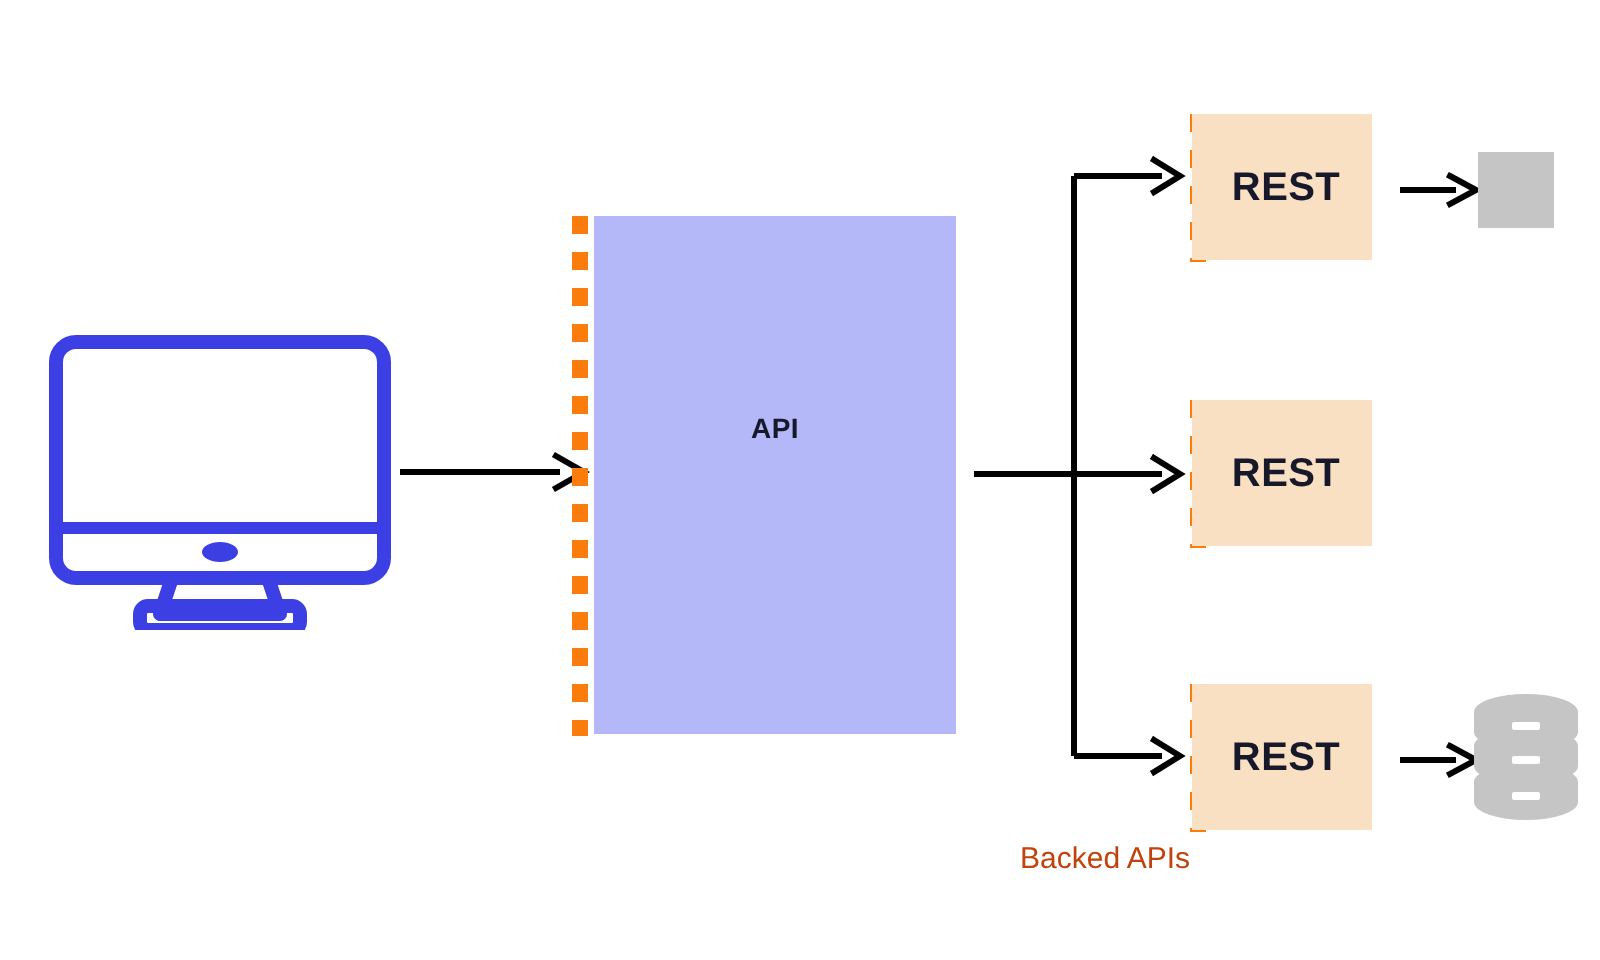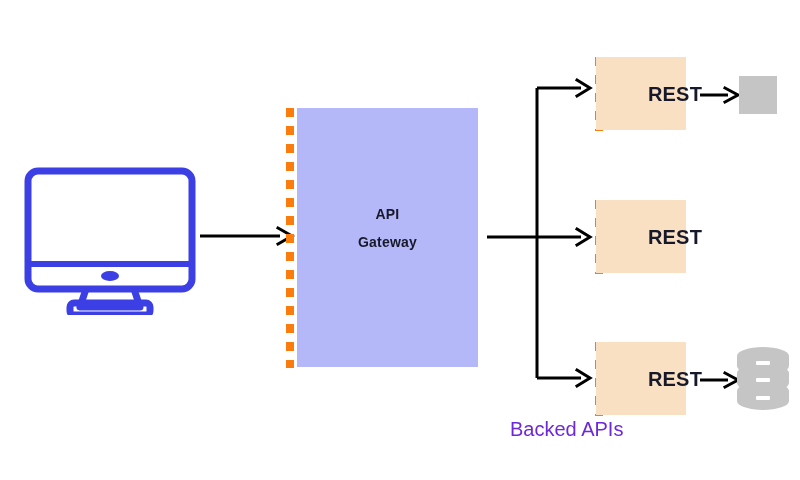--- a/index.html
+++ b/index.html
@@ -50,21 +50,20 @@
     width: 90px; height: 73px;
     background: #fae0c3;
   }
   .rest-label {
     width: 94px;
     text-align: center;
     font-size: 20px;
     font-weight: bold;
     color: #17192b;
     letter-spacing: 0.2px;
-    padding-left: 32px;
   }
 
   #rest-dashed-1 { left: 595px; top: 57px; }
   #rest-box-1    { left: 596px; top: 57px; }
   #rest-label-1  { left: 596px; top: 83px; }
 
   #rest-dashed-2 { left: 595px; top: 200px; }
   #rest-box-2    { left: 596px; top: 200px; }
   #rest-label-2  { left: 596px; top: 226px; }
 
@@ -81,22 +80,22 @@
 
   
   #client-arrow  { left: 200px; top: 222px; width: 95px; height: 28px; }
   #branch-arrows { left: 480px; top: 55px; width: 115px; height: 335px; }
   #rest1-arrow   { left: 700px; top: 81px; width: 42px; height: 28px; }
   #rest3-arrow   { left: 700px; top: 366px; width: 42px; height: 28px; }
 
   
   #backend-caption {
     left: 510px; top: 420px; width: 200px;
-    font-size: 20px;
-    color: #6d28d9;
+    font-size: 15px;
+    color: #c2410c;
     line-height: 19px;
   }
   .cap-line { display: block; }
 </style>
 </head>
 <body>
 
 <div id="canvas">
 
   <div class="abs" id="monitor-icon">
@@ -120,21 +119,20 @@
   <div class="abs" id="gateway-dashed-edge">
     <svg width="8" height="260" viewBox="0 0 8 260" xmlns="http://www.w3.org/2000/svg">
       <line x1="4" y1="0" x2="4" y2="260" stroke="#f97c0c" stroke-width="8" stroke-dasharray="9 9"></line>
     </svg>
   </div>
 
   <div class="abs" id="gateway-box"></div>
 
   <div class="abs" id="gateway-label">
     <div>API</div>
-    <div>Gateway</div>
   </div>
 
   <div class="abs" id="branch-arrows">
     <svg width="115" height="335" viewBox="0 0 115 335" xmlns="http://www.w3.org/2000/svg">
 
       <line x1="7" y1="182" x2="57" y2="182" stroke="#000000" stroke-width="3"></line>
 
       <line x1="57" y1="33" x2="57" y2="323" stroke="#000000" stroke-width="3"></line>
 
       <line x1="57" y1="33" x2="101" y2="33" stroke="#000000" stroke-width="3"></line>

